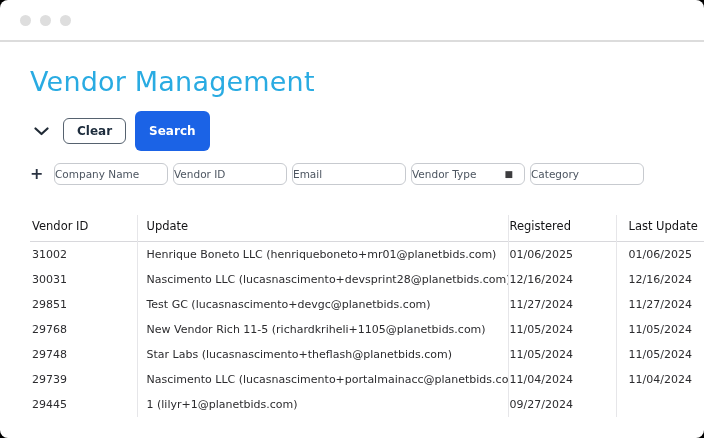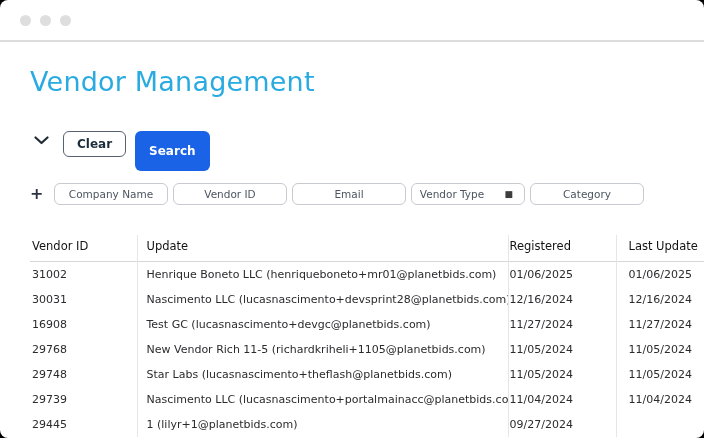--- a/index.html
+++ b/index.html
@@ -7,31 +7,31 @@
     position:relative;width:704px;height:438px;background:#fff;
     border-radius:8px;overflow:hidden;
     font-family:"DejaVu Sans","Liberation Sans",sans-serif;
   }
   
   .titlebar{height:40px;border-bottom:2px solid #dcdcdc;display:flex;align-items:center;padding-left:20px;gap:9px;}
   .dot{width:11px;height:11px;border-radius:50%;background:#dedede;}
   
   .content{padding-left:30px;}
   .page-title{margin:24px 0 0;font-size:27px;font-weight:400;color:#29abe2;letter-spacing:.2px;}
-  .controls{margin-top:34px;display:flex;align-items:flex-start;}
+  .controls{margin-top:14px;display:flex;align-items:center;}
   .chevron-btn{margin-left:2px;width:18px;height:18px;display:flex;align-items:center;justify-content:center;cursor:pointer;background:none;border:none;padding:0;}
   .btn{font-family:inherit;cursor:pointer;border-radius:6px;font-size:12px;font-weight:bold;display:inline-flex;align-items:center;justify-content:center;}
   .btn-clear{margin-left:13px;height:26px;padding:0 13px;background:#fff;border:1.5px solid #56626f;color:#1d2c3c;}
   .btn-search{margin-left:9px;height:40px;padding:0 14px;background:#1b63e6;border:none;color:#fff;}
   
   .filterbar{margin-top:12px;display:flex;align-items:center;}
   .plus-icon{font-size:16px;font-weight:bold;color:#2a3342;width:14px;line-height:1;flex:0 0 auto;}
   .ffield{
     flex:0 0 114px;height:22px;box-sizing:border-box;border:1px solid #c7cacf;border-radius:6px;
-    display:flex;align-items:center;justify-content:center;background:#fff;
+    display:flex;align-items:center;background:#fff;
     font-size:10.5px;color:#4c5560;margin-left:5px;position:relative;cursor:pointer;
   }
   .ffield.first{margin-left:10px;}
   .ffield .flabel{white-space:nowrap;}
   .ffield.has-icon .flabel{margin-right:32px;}
   .sq-icon{position:absolute;right:11px;top:50%;transform:translateY(-50%);font-size:9px;color:#3d3d3f;line-height:1;}
   
   .found{margin-top:16px;font-size:11px;color:#2b2b2e;}
   
   table.vtable{margin-top:30px;border-collapse:collapse;table-layout:fixed;width:800px;}
@@ -112,21 +112,21 @@
           <td class="b2 p3">01/06/2025</td>
           <td class="b2 p4">01/06/2025</td>
         </tr>
         <tr>
           <td class="p1">30031</td>
           <td class="b2 p2">Nascimento LLC (lucasnascimento+devsprint28@planetbids.com)</td>
           <td class="b2 p3">12/16/2024</td>
           <td class="b2 p4">12/16/2024</td>
         </tr>
         <tr>
-          <td class="p1">16908</td>
+          <td class="p1">29851</td>
           <td class="b2 p2">Test GC (lucasnascimento+devgc@planetbids.com)</td>
           <td class="b2 p3">11/27/2024</td>
           <td class="b2 p4">11/27/2024</td>
         </tr>
         <tr>
           <td class="p1">29768</td>
           <td class="b2 p2">New Vendor Rich 11-5 (richardkriheli+1105@planetbids.com)</td>
           <td class="b2 p3">11/05/2024</td>
           <td class="b2 p4">11/05/2024</td>
         </tr>

